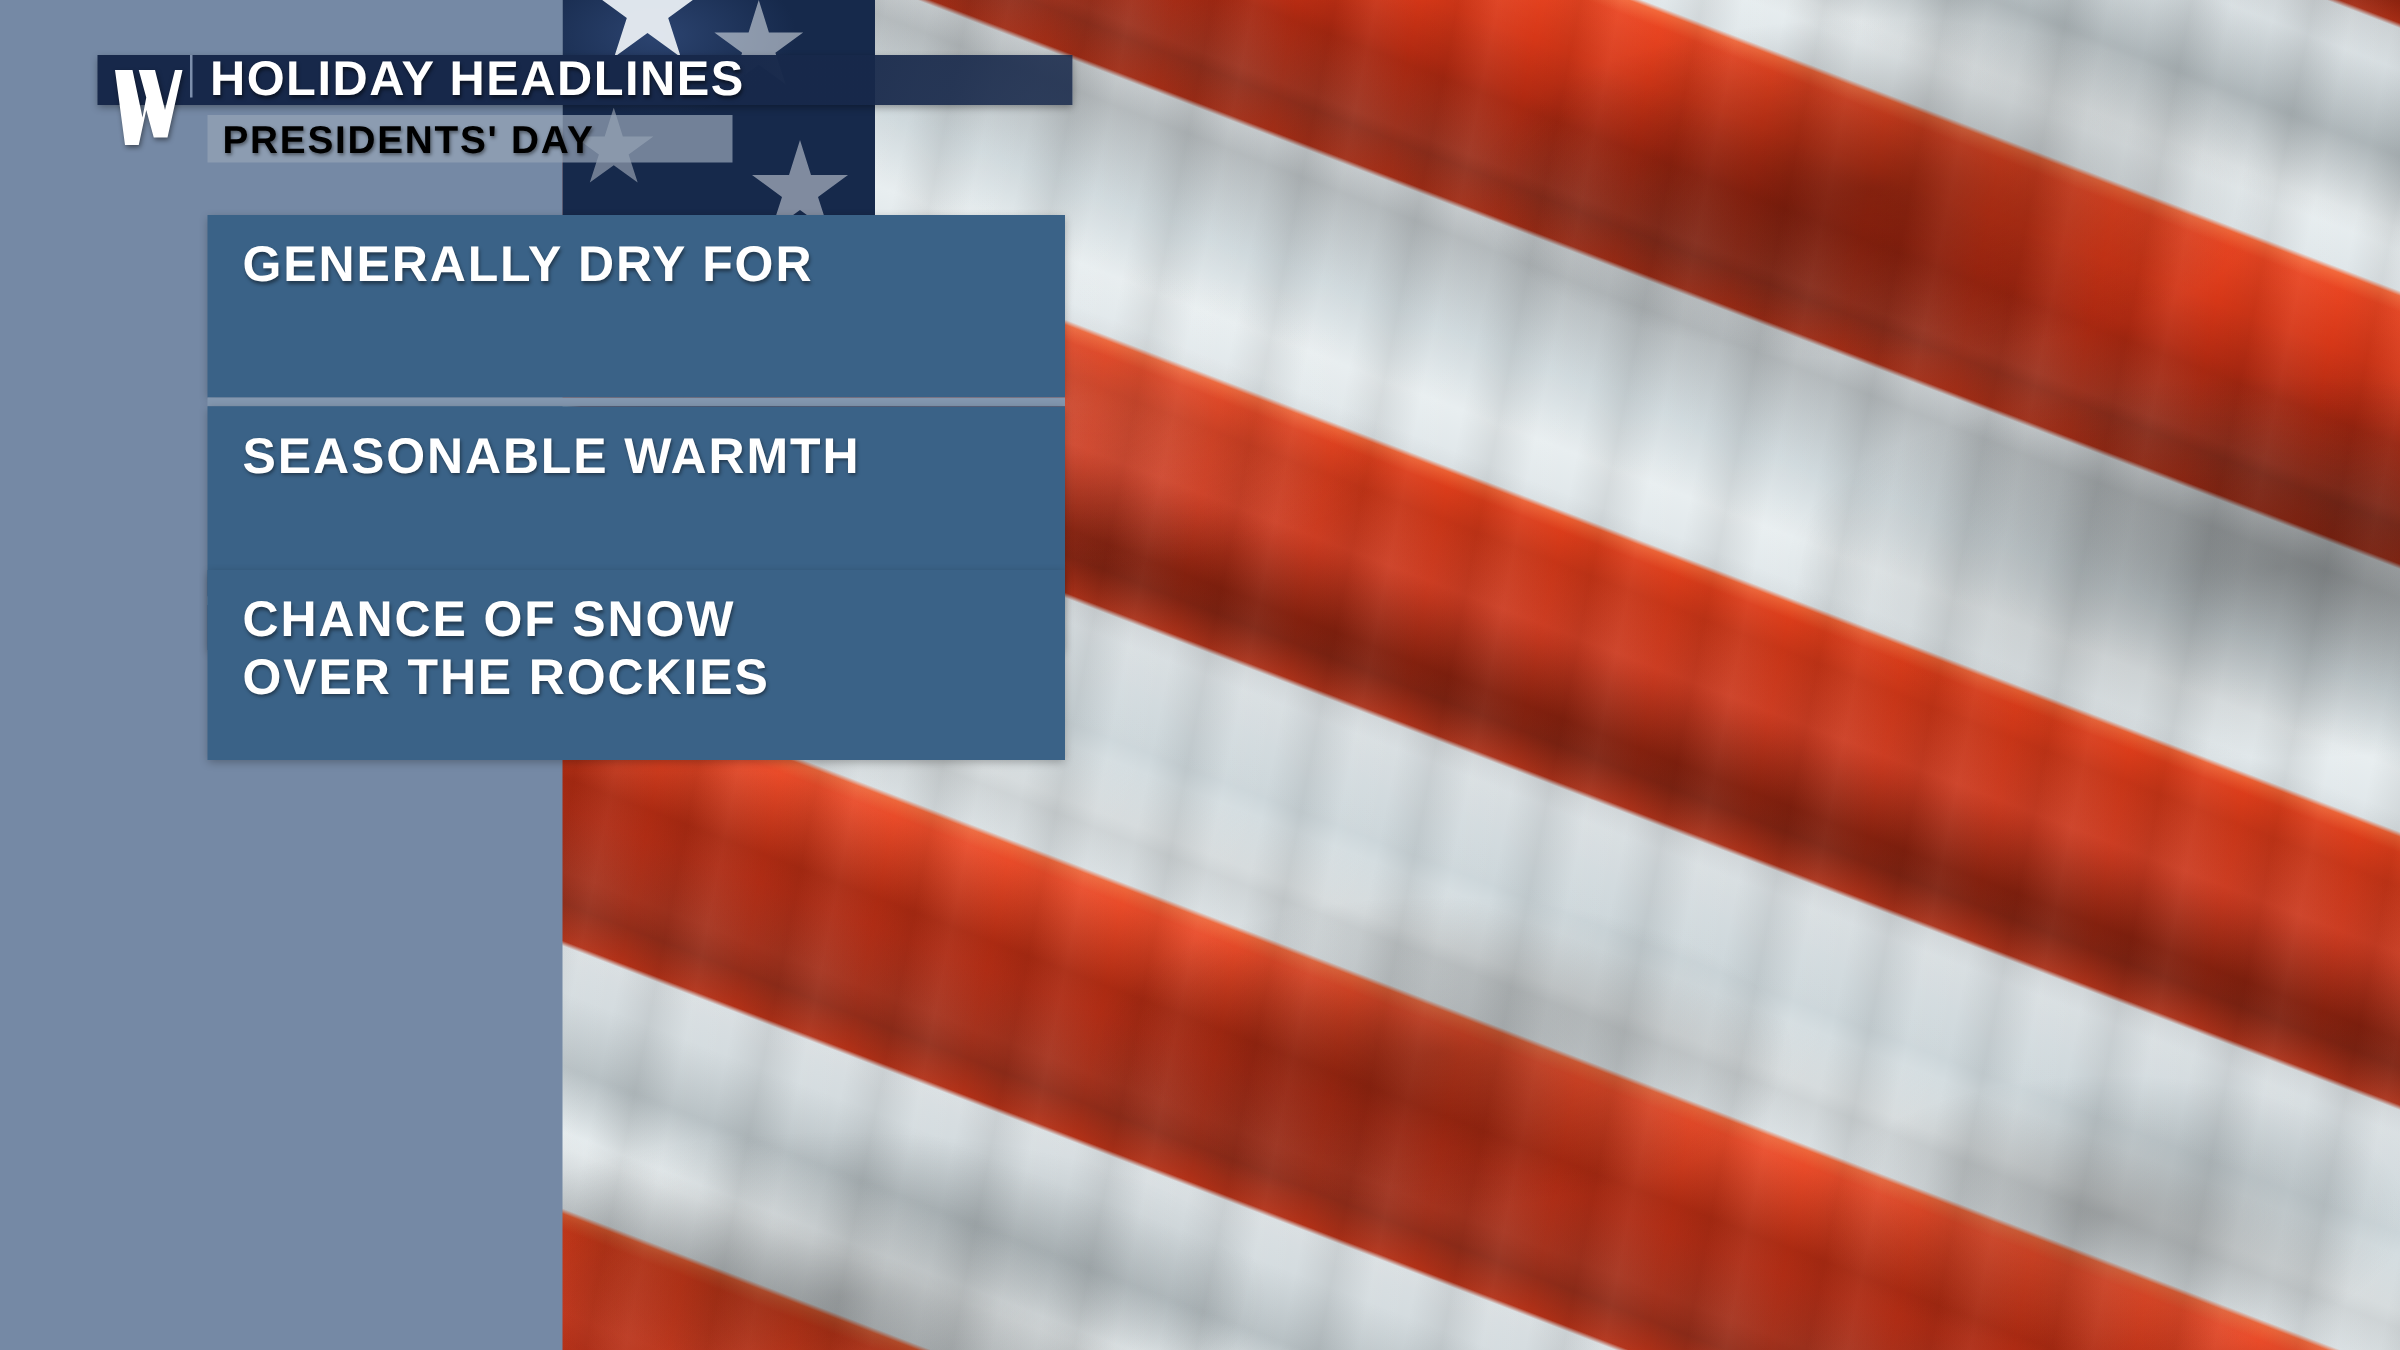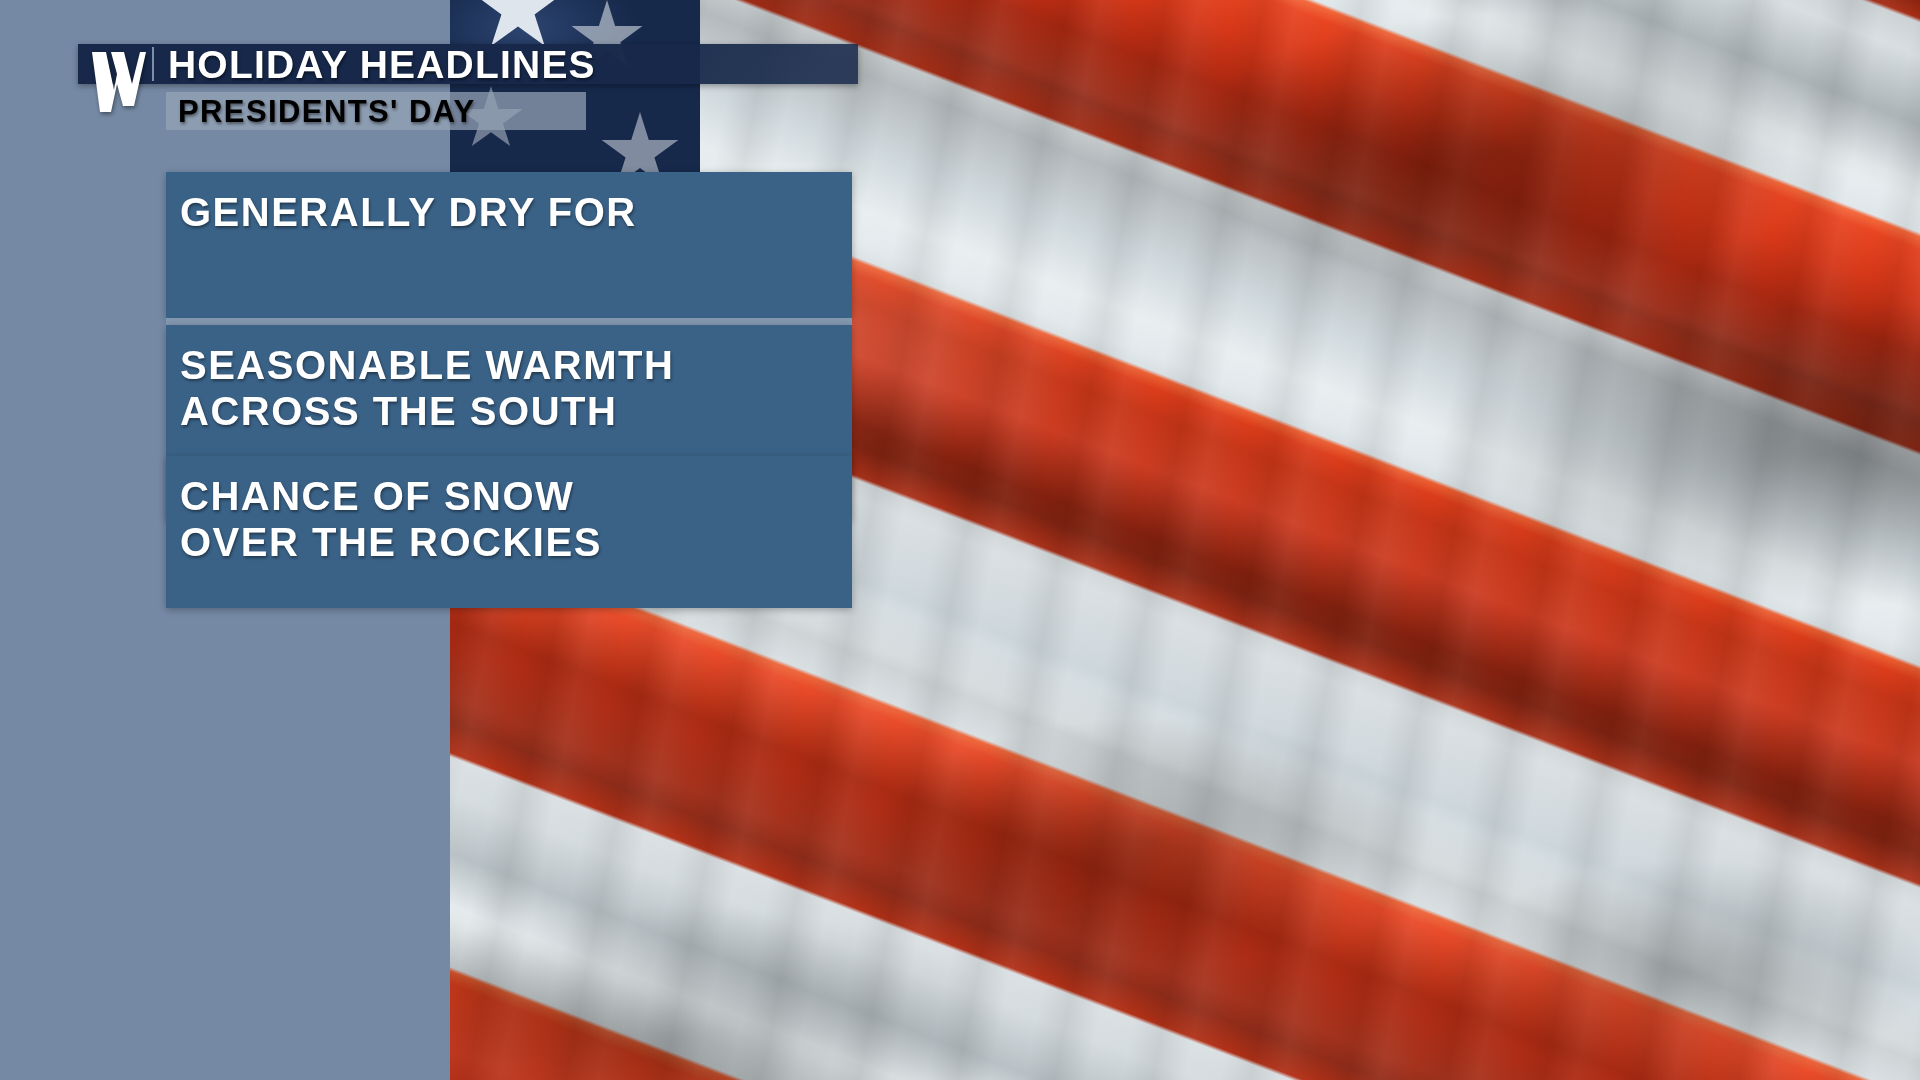--- a/index.html
+++ b/index.html
@@ -111,21 +111,21 @@
 
   
   .header-bar {
     position: absolute;
     left: 78px;
     top: 44px;
     width: 780px;
     height: 40px;
     background: linear-gradient(to right, #17284a 0%, #17284a 62%, rgba(23,40,74,0.86) 100%);
     display: flex;
-    align-items: center;
+    align-items: flex-start;
     box-shadow: 0 2px 6px rgba(0,0,0,0.35);
   }
   .logo-slot {
     position: relative;
     width: 74px;
     height: 48px;
     flex: 0 0 74px;
   }
   .logo-w {
     position: absolute;
@@ -176,21 +176,21 @@
     white-space: nowrap;
     text-shadow: 1px 2px 3px rgba(0,0,0,0.45);
   }
 
   
   .headline-box {
     position: absolute;
     left: 166px;
     background: #3a6287;
     box-sizing: border-box;
-    padding: 18px 22px 0 14px;
+    padding: 18px 22px 0 28px;
     box-shadow: 0 2px 7px rgba(0,0,0,0.28);
   }
   .headline-box.b1 { top: 172px;  width: 686px; height: 146px; }
   .headline-box.b2 { top: 325px;  width: 686px; height: 195px; }
   .headline-box.b3 { top: 456px;  width: 686px; height: 152px; }
 
   .headline-line {
     color: #ffffff;
     font-size: 40px;
     font-weight: 700;
@@ -243,21 +243,20 @@
     <div class="subtitle-text">PRESIDENTS' DAY</div>
   </div>
 
   <div class="headline-box b1">
     <div class="headline-line">GENERALLY DRY FOR</div>
   </div>
   <div class="box-gap g1"></div>
 
   <div class="headline-box b2">
     <div class="headline-line">SEASONABLE WARMTH</div>
-    <div class="headline-line">ACROSS THE SOUTH</div>
   </div>
   <div class="box-gap g2"></div>
 
   <div class="headline-box b3">
     <div class="headline-line">CHANCE OF SNOW</div>
     <div class="headline-line">OVER THE ROCKIES</div>
   </div>
 
 </div>
 

